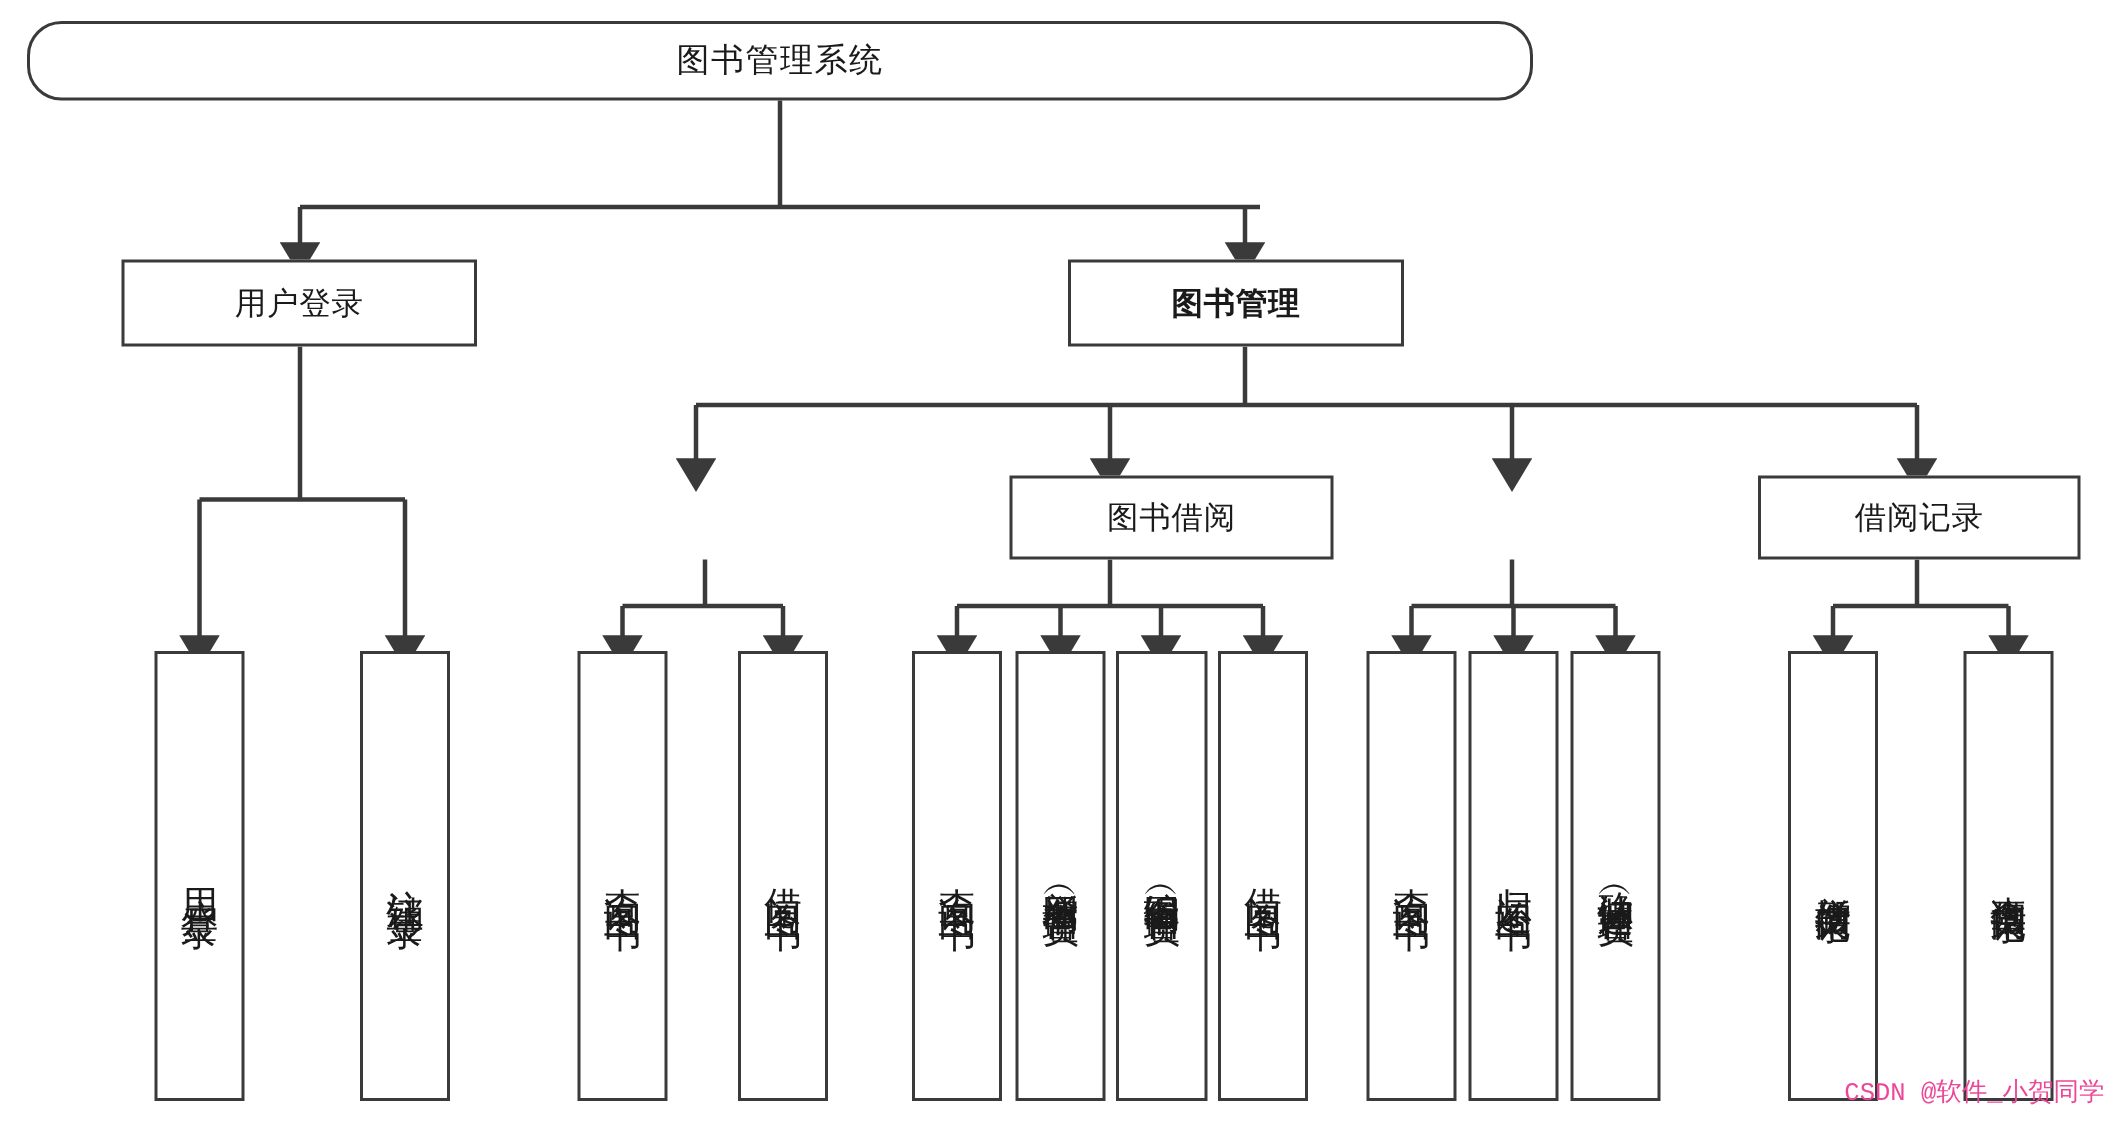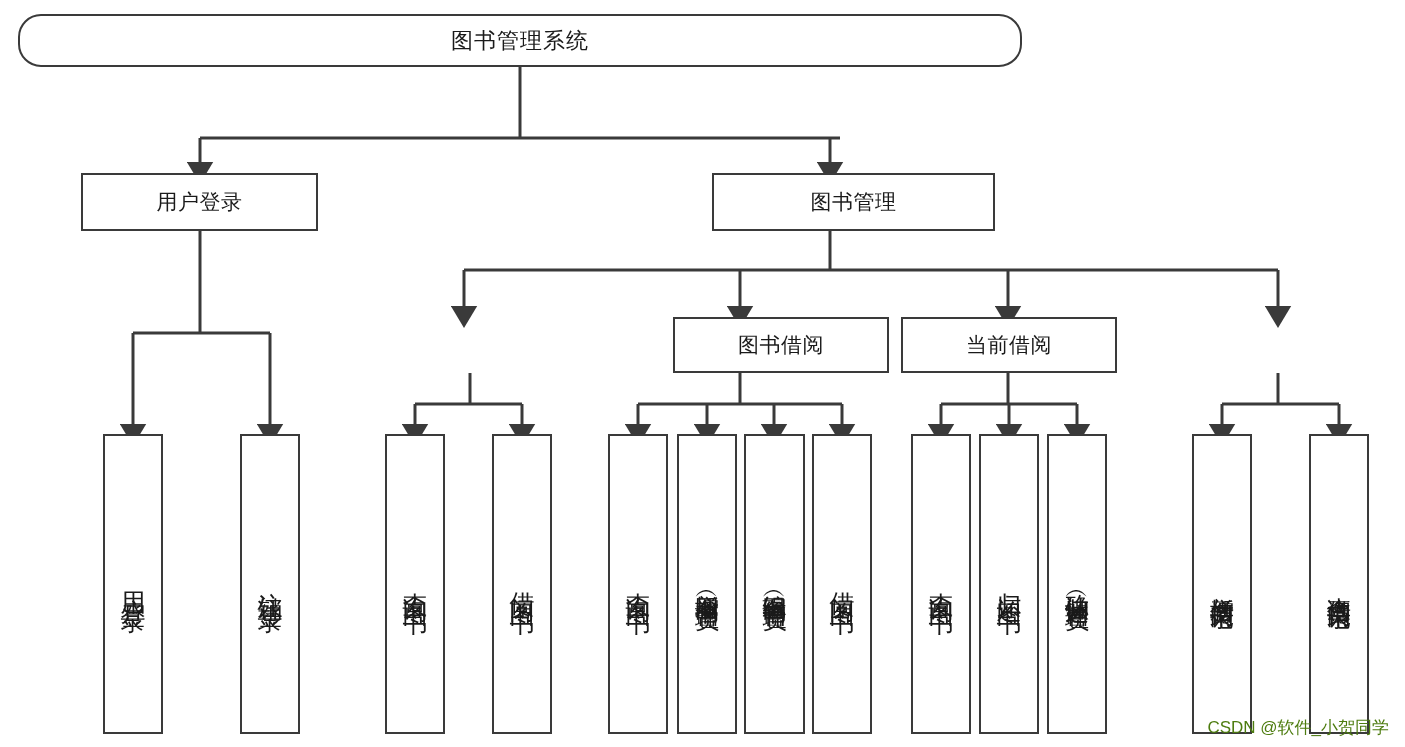--- a/index.html
+++ b/index.html
@@ -60,27 +60,27 @@
     font-size: 25px;
     letter-spacing: 6px;
     line-height: 1;
   }
   .node.vertical.compact .node-label {
     font-size: 24px;
     letter-spacing: 2px;
   }
   #watermark {
     position: absolute;
-    right: 16px;
+    right: 2px;
     bottom: 8px;
     font-size: 17px;
-    color: #4d7c0f;
+    color: #ec4899;
     white-space: nowrap;
     z-index: 5;
-    font-family: Liberation Sans, sans-serif;
+    font-family: Liberation Mono, monospace;
   }
 </style>
 </head>
 <body>
 
 <div id="diagram-root">
 
   <svg id="connector-layer" viewBox="0 0 1405 747" width="1405" height="747" xmlns="http://www.w3.org/2000/svg">
     <defs>
       <marker id="arrowhead" markerWidth="9" markerHeight="9" refX="1.5" refY="4.5" orient="auto" markerUnits="strokeWidth">
@@ -131,29 +131,29 @@
     </g>
   </svg>
 
   <div class="node root horizontal" style="left:18px; top:14px; width:1004px; height:53px;border-radius:23px;">
     <span class="node-label">图书管理系统</span>
   </div>
 
   <div class="node horizontal" style="left:81px; top:173px; width:237px; height:58px;">
     <span class="node-label">用户登录</span>
   </div>
-  <div class="node horizontal" style="left:712px; top:173px; width:283px; height:58px;">
+  <div class="node horizontal" style="left:712px; top:173px; width:224px; height:58px;font-weight:bold;">
     <span class="node-label">图书管理</span>
   </div>
 
   <div class="node horizontal" style="left:632px; top:317px; width:216px; height:56px;margin-left:41px;">
     <span class="node-label">图书借阅</span>
   </div>
-  <div class="node horizontal" style="left:901px; top:317px; width:216px; height:56px;">
-    <span class="node-label">当前借阅</span>
+  <div class="node horizontal" style="left:1172px; top:317px; width:215px; height:56px;">
+    <span class="node-label">借阅记录</span>
   </div>
 
   <div class="node vertical" style="left:103px; top:434px; width:60px; height:300px;">
     <span class="node-label">用户登录</span>
   </div>
   <div class="node vertical" style="left:240px; top:434px; width:60px; height:300px;">
     <span class="node-label">注销登录</span>
   </div>
 
   <div class="node vertical" style="left:385px; top:434px; width:60px; height:300px;">

